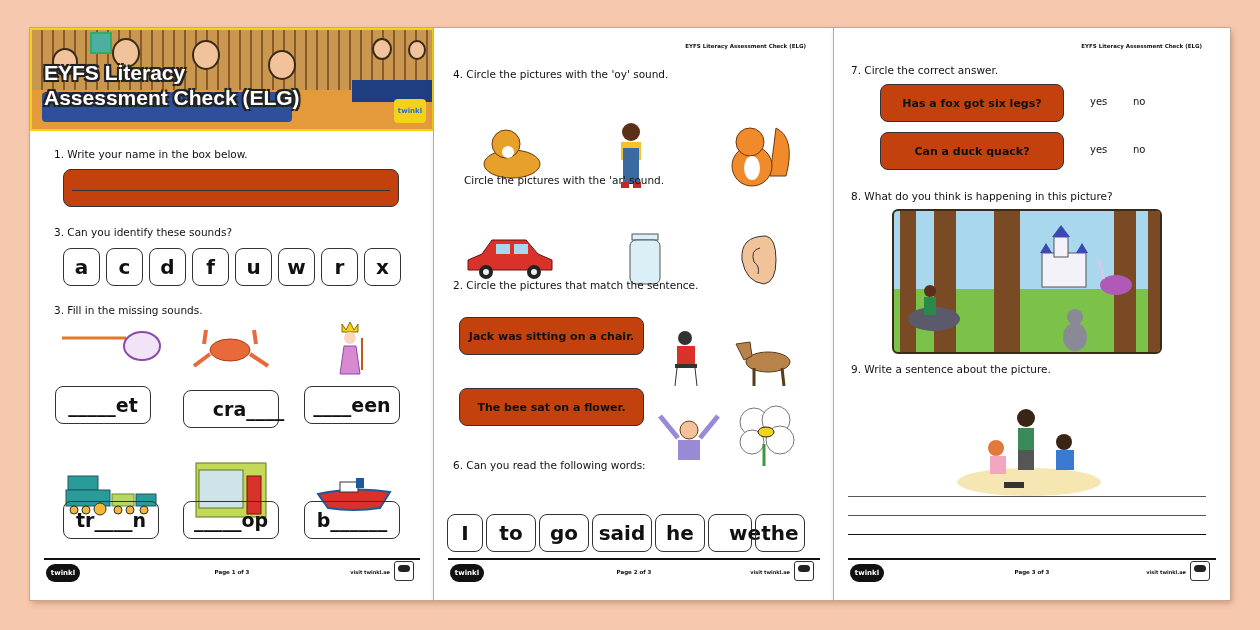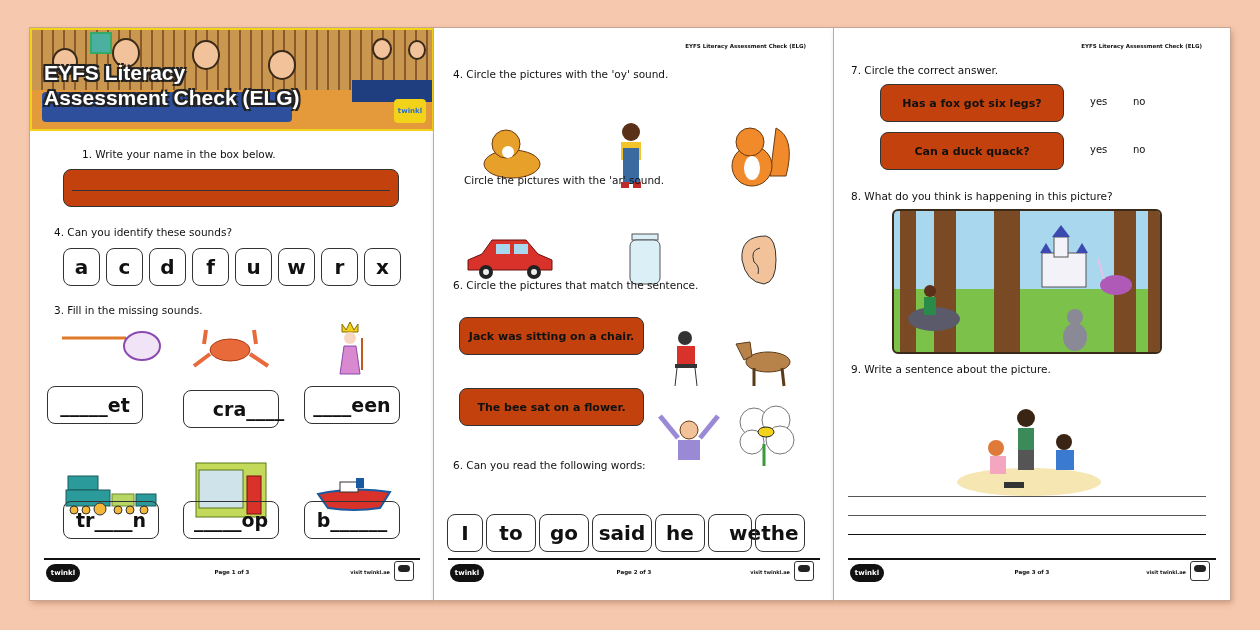--- a/index.html
+++ b/index.html
@@ -106,26 +106,26 @@
     <div class="kid" style="left:236px;top:20px;width:28px;height:30px;"></div>
     <div class="kid" style="left:340px;top:8px;width:20px;height:22px;"></div>
     <div class="kid" style="left:376px;top:10px;width:18px;height:20px;"></div>
     <div class="title">
       <div>EYFS Literacy</div>
       <div>Assessment Check (ELG)</div>
     </div>
     <div class="logo">twinkl</div>
   </div>
 
-  <div class="q" style="left:24px;top:120px;margin-left:28px;">1.  Write your name in the box below.</div>
+  <div class="q" style="left:24px;top:120px;">1.  Write your name in the box below.</div>
   <div class="rbox namebox" style="left:33px;top:141px;width:336px;height:38px;">
     <div class="line"></div>
   </div>
 
-  <div class="q" style="left:24px;top:198px;">4. Can you identify these sounds?</div>
+  <div class="q" style="left:24px;top:198px;">3. Can you identify these sounds?</div>
   <div class="letters" style="left:33px;top:220px;">
     <div class="letter">a</div>
     <div class="letter">c</div>
     <div class="letter">d</div>
     <div class="letter">f</div>
     <div class="letter">u</div>
     <div class="letter">w</div>
     <div class="letter">r</div>
     <div class="letter">x</div>
   </div>
@@ -140,21 +140,21 @@
     <ellipse cx="40" cy="26" rx="20" ry="11" fill="#e8693a" stroke="#a83d16"></ellipse>
     <path d="M16 6 L14 20 M64 6 L66 20 M20 30 L4 42 M60 30 L78 42" stroke="#e8693a" stroke-width="4" fill="none"></path>
   </svg>
   <svg class="pic" style="left:302px;top:292px;" width="36" height="58">
     <path d="M10 4 L14 10 L18 2 L22 10 L26 4 L26 12 L10 12 Z" fill="#f3d21a" stroke="#8a6a00"></path>
     <circle cx="18" cy="18" r="6" fill="#f7d7c2"></circle>
     <path d="M8 54 L12 26 L24 26 L28 54 Z" fill="#d889d0" stroke="#8a4ab0"></path>
     <line x1="30" y1="18" x2="30" y2="50" stroke="#c05a1a" stroke-width="2"></line>
   </svg>
 
-  <div class="fillbox" style="left:17px;top:358px;">_____et</div>
+  <div class="fillbox" style="left:25px;top:358px;">_____et</div>
   <div class="fillbox" style="left:153px;top:362px;padding-left:35px;">cra____</div>
   <div class="fillbox" style="left:274px;top:358px;">____een</div>
 
   <svg class="pic" style="left:30px;top:444px;" width="98" height="44">
     <rect x="8" y="4" width="30" height="14" fill="#2a9a9a" stroke="#1a5a5a"></rect>
     <rect x="6" y="18" width="44" height="16" fill="#2a9a9a" stroke="#1a5a5a"></rect>
     <rect x="52" y="22" width="22" height="12" fill="#b7d665" stroke="#6a8a2a"></rect>
     <rect x="76" y="22" width="20" height="12" fill="#2a9a9a" stroke="#1a5a5a"></rect>
     <circle cx="14" cy="38" r="4" fill="#f3b73a" stroke="#333"></circle>
       <circle cx="26" cy="38" r="4" fill="#f3b73a" stroke="#333"></circle>
@@ -221,21 +221,21 @@
   </svg>
   <svg class="pic" style="left:194px;top:204px;" width="34" height="54">
     <rect x="4" y="2" width="26" height="6" fill="#dbeff7" stroke="#555"></rect>
     <rect x="2" y="8" width="30" height="44" rx="6" fill="#dbeff7" stroke="#555"></rect>
   </svg>
   <svg class="pic" style="left:302px;top:204px;" width="44" height="54">
     <path d="M30 4 Q4 4 6 28 Q10 50 28 52 Q40 50 40 28 Q40 6 30 4 Z" fill="#f2c39a" stroke="#333"></path>
     <path d="M24 16 Q14 18 18 30 Q24 34 22 42" stroke="#333" fill="none"></path>
   </svg>
 
-  <div class="q" style="left:19px;top:251px;">6. Circle the pictures that match the sentence.</div>
+  <div class="q" style="left:19px;top:251px;">2. Circle the pictures that match the sentence.</div>
 
   <div class="rbox" style="left:25px;top:289px;width:185px;height:38px;display:flex;align-items:center;justify-content:center;font-size:11px;font-weight:bold;">Jack was sitting on a chair.</div>
   <svg class="pic" style="left:237px;top:302px;" width="32" height="58">
     <circle cx="14" cy="8" r="7" fill="#333"></circle>
     <rect x="6" y="16" width="18" height="18" fill="#d8322a"></rect>
     <rect x="4" y="34" width="22" height="4" fill="#333"></rect>
     <line x1="6" y1="38" x2="4" y2="56" stroke="#333"></line>
       <line x1="24" y1="38" x2="26" y2="56" stroke="#333"></line>
   </svg>
   <svg class="pic" style="left:298px;top:310px;" width="68" height="52">

